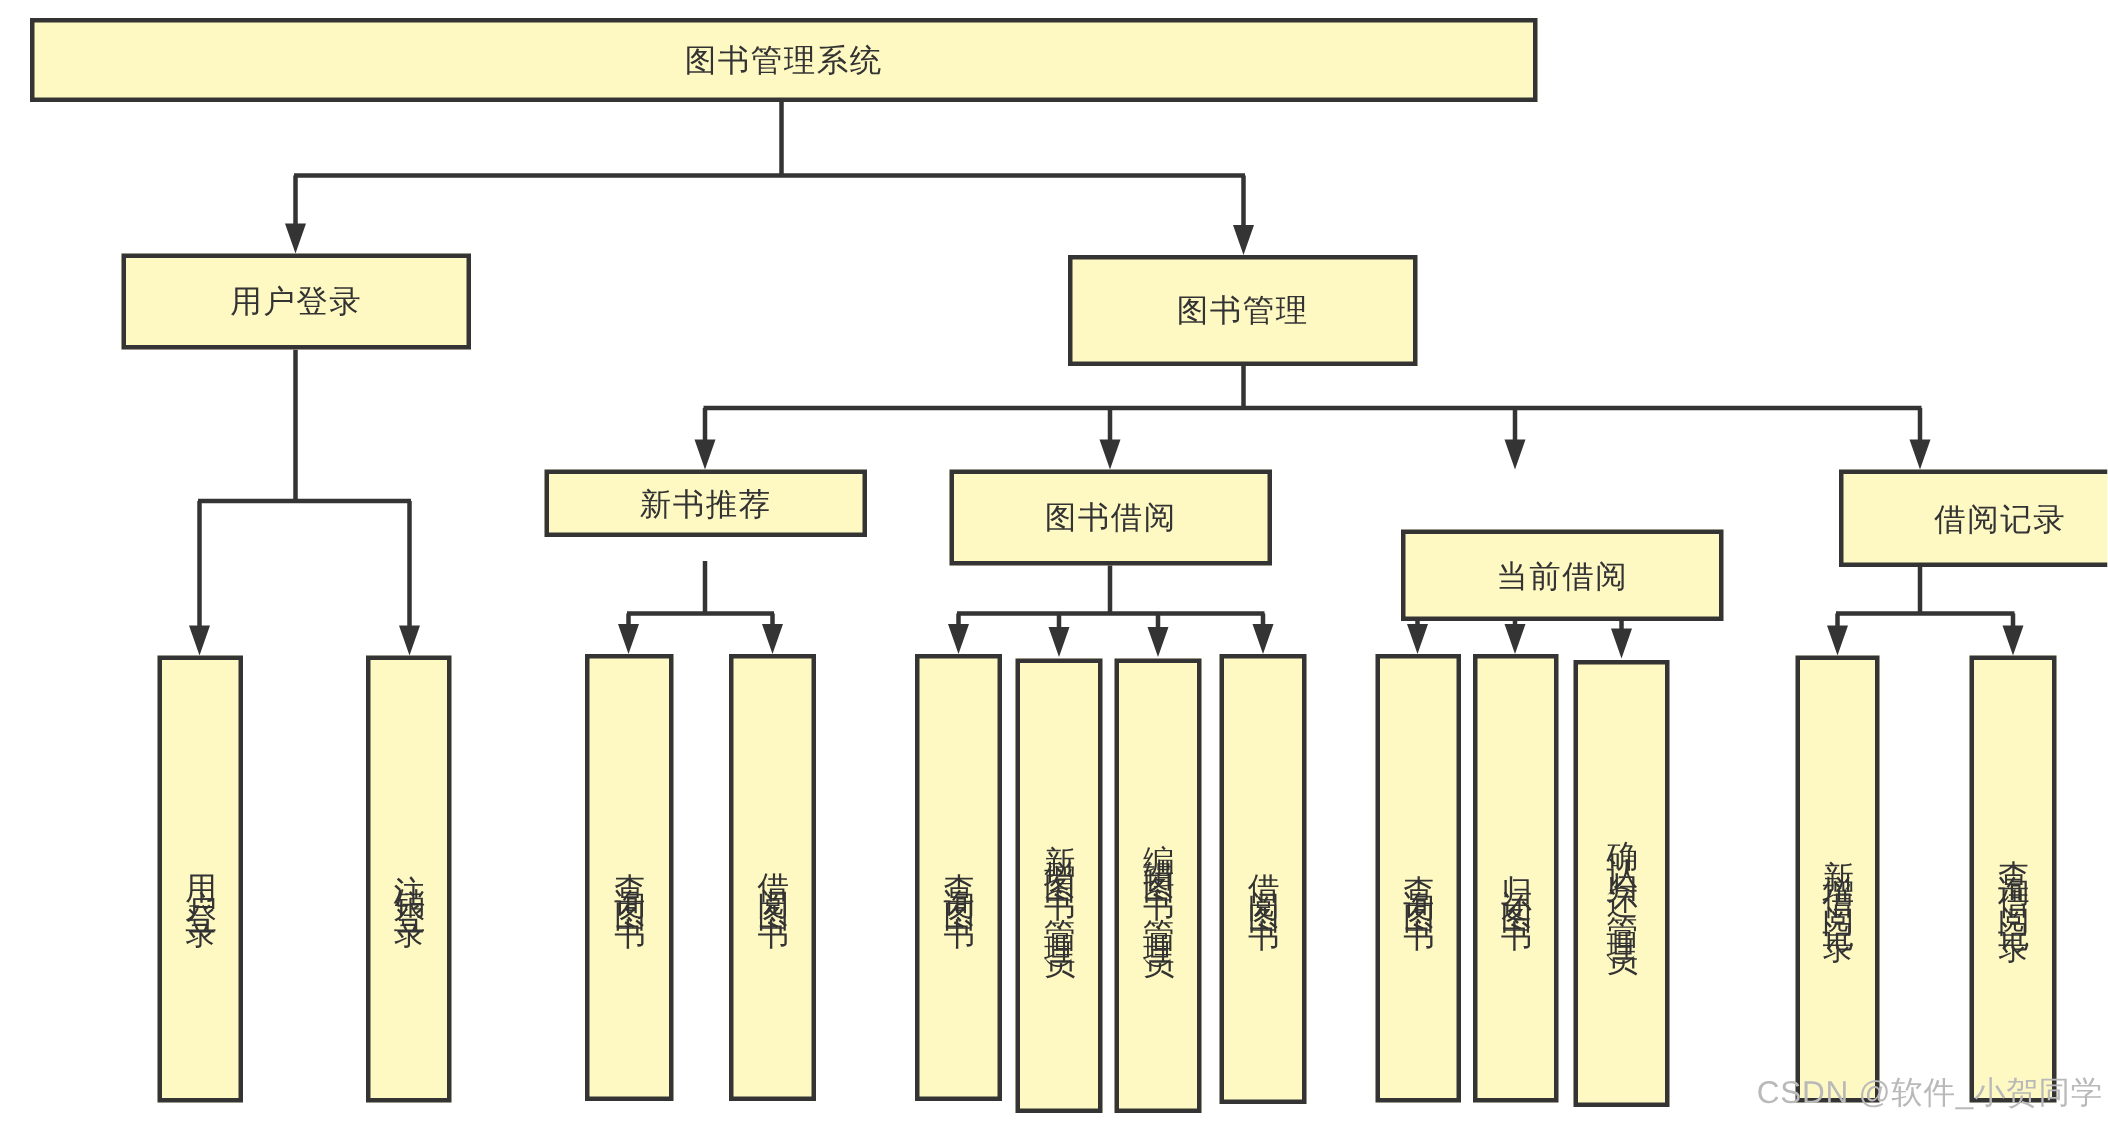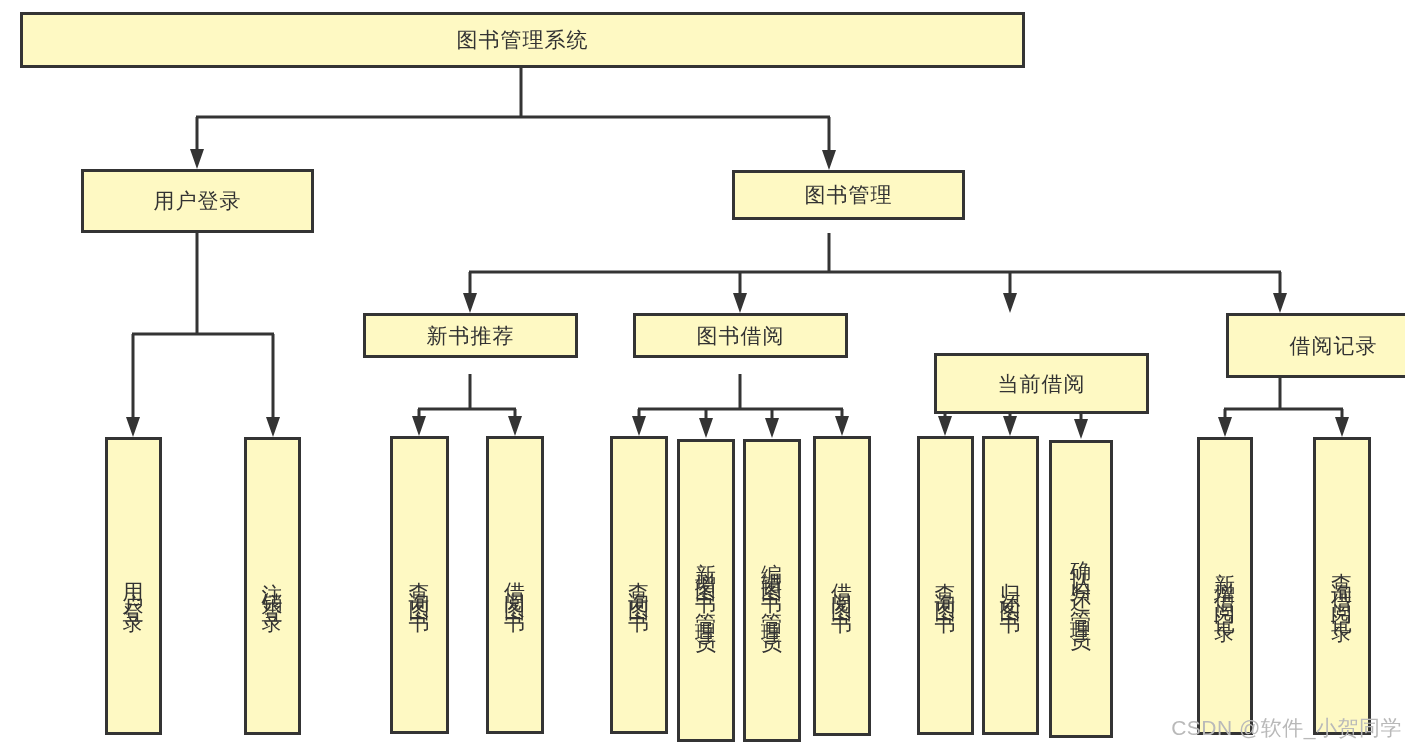--- a/index.html
+++ b/index.html
@@ -35,23 +35,23 @@
   .node.vertical {
     writing-mode: vertical-rl;
     text-orientation: mixed;
     letter-spacing: 10px;
     white-space: normal;
     line-height: 1;
   }
   
   .n-root   { left: 20px;  top: 12px;  width: 1005px; height: 56px; }
   .n-login  { left: 81px;  top: 169px; width: 233px;  height: 64px; }
-  .n-mgmt   { left: 732px; top: 170px; width: 233px;  height: 50px; }
+  .n-mgmt   { left: 712px; top: 170px; width: 233px;  height: 74px; }
   .n-newrec { left: 363px; top: 313px; width: 215px;  height: 45px; text-align: center; }
-  .n-borrow { left: 633px; top: 313px; width: 215px;  height: 45px; }
+  .n-borrow { left: 633px; top: 313px; width: 215px;  height: 64px; }
   .n-curr   { left: 934px; top: 313px; width: 215px;  height: 61px; margin-top: 40px; }
   .n-record { left: 1226px;top: 313px; width: 215px;  height: 65px; }
 
   .l-ulogin { left: 105px; top: 437px; width: 57px; height: 298px; }
   .l-logout { left: 244px; top: 437px; width: 57px; height: 298px; }
   .l-q1     { left: 390px; top: 436px; width: 59px; height: 298px; }
   .l-b1     { left: 486px; top: 436px; width: 58px; height: 298px; }
   .l-q2     { left: 610px; top: 436px; width: 58px; height: 298px; }
   .l-add    { left: 677px; top: 439px; width: 58px; height: 303px; letter-spacing: 6px; }
   .l-edit   { left: 743px; top: 439px; width: 58px; height: 303px; letter-spacing: 6px; }

